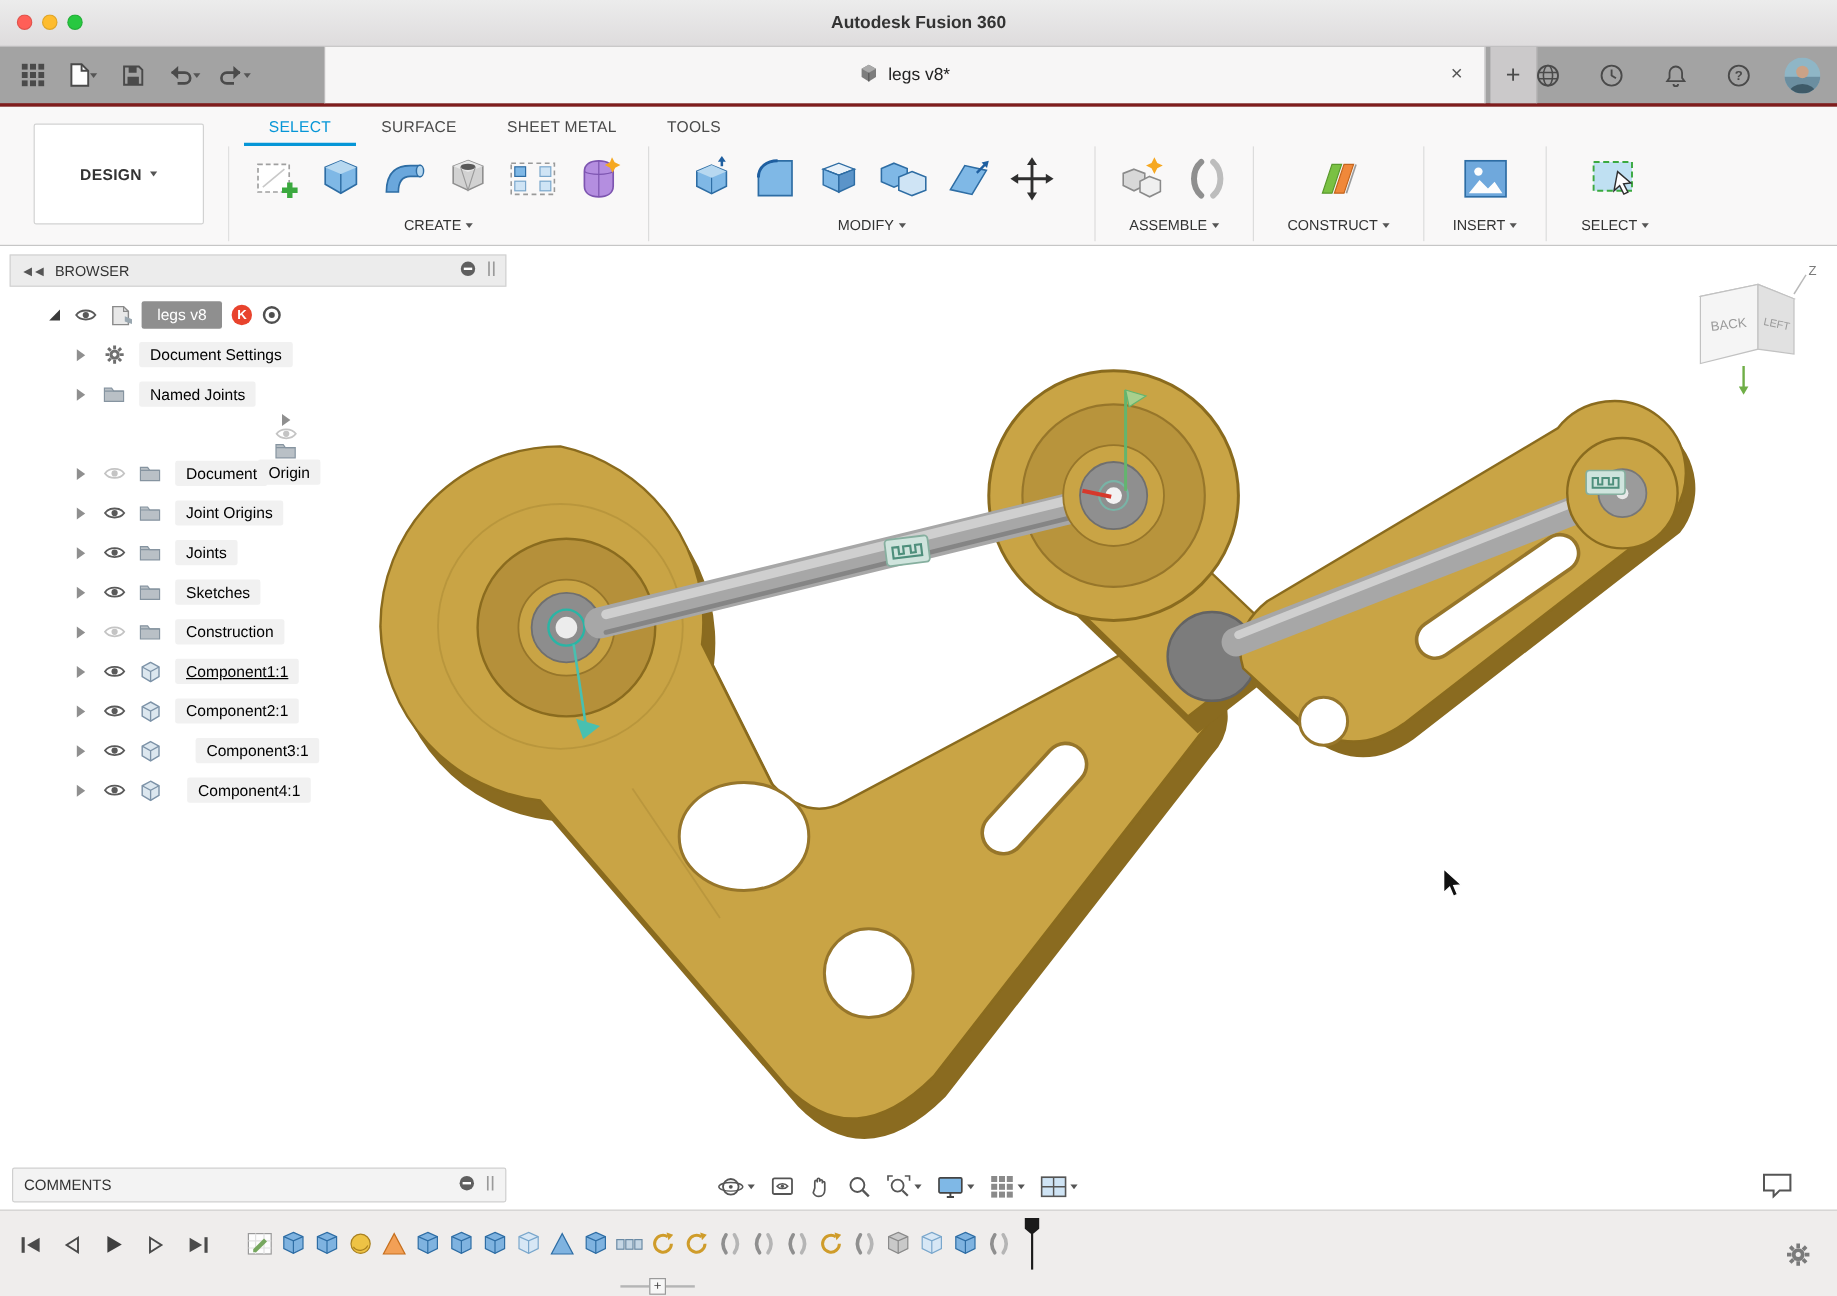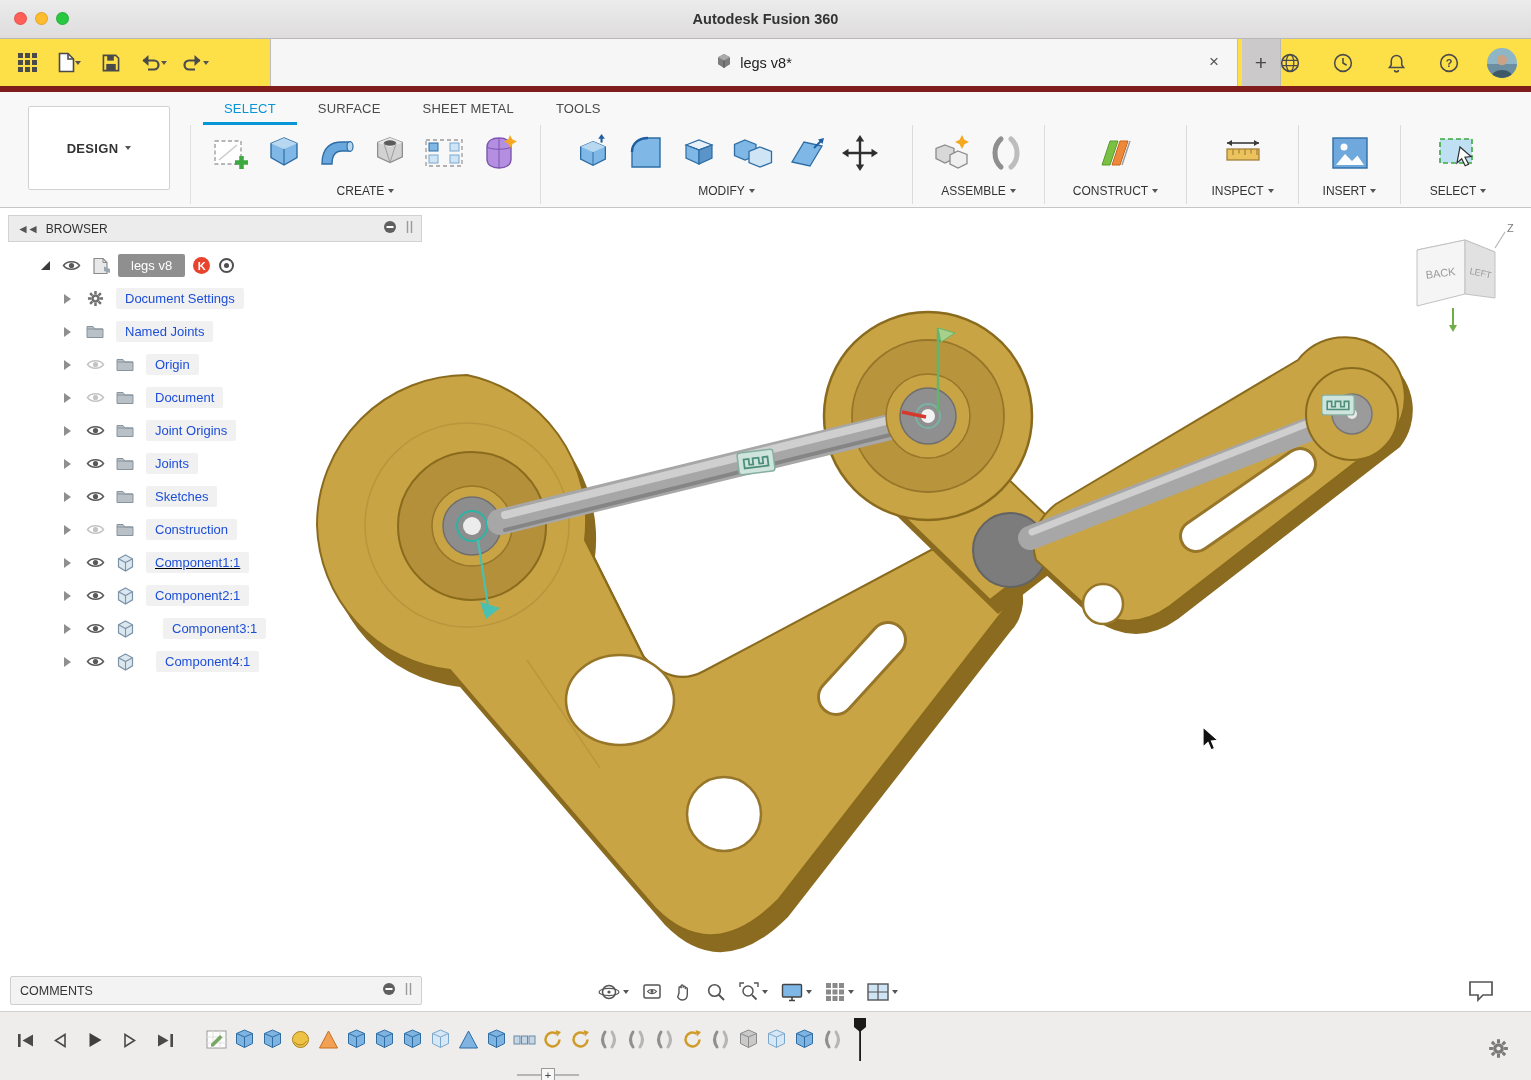--- a/index.html
+++ b/index.html
@@ -7,21 +7,21 @@
   .window{position:relative;width:1531px;height:1080px;background:#fff;}
 
   
   .titlebar{height:38px;background:linear-gradient(#ececec,#dedcdd);border-bottom:1px solid #b9b7b8;
     display:flex;align-items:center;position:relative;}
   .traffic{position:absolute;left:14px;top:12px;display:flex;gap:8px;}
   .light{width:13px;height:13px;border-radius:50%;border:1px solid rgba(0,0,0,.12);box-sizing:border-box;}
   .title{flex:1;text-align:center;font-size:14.5px;font-weight:bold;color:#333;}
 
   
-  .tabbar{height:47px;background:#fde047;position:relative;border-bottom:6px solid #7f1d1d;}
+  .tabbar{height:47px;background:#a3a3a3;position:relative;border-bottom:3px solid #7f1d1d;}
   .tb-left{position:absolute;left:8px;top:0;height:47px;display:flex;align-items:center;gap:4px;}
   .tb-btn{min-width:30px;height:32px;display:flex;align-items:center;justify-content:center;cursor:default;padding:0 4px;}
   .doc-tab{position:absolute;left:270px;width:966px;top:0;height:47px;background:#f7f6f6;
     border-left:1px solid #bfbdbe;border-right:1px solid #bfbdbe;display:flex;align-items:center;
     justify-content:center;gap:8px;font-size:14.5px;color:#222;}
   .doc-close{position:absolute;right:12px;top:12px;width:22px;height:22px;display:flex;align-items:center;
     justify-content:center;font-size:17px;color:#555;}
   .plus-tab{position:absolute;left:1242px;top:0;width:38px;height:47px;background:#cbc9ca;
     border-right:1px solid #b9b7b8;display:flex;align-items:center;justify-content:center;
     font-size:21px;color:#4a4a4a;}
@@ -54,21 +54,21 @@
   .b-header{height:27px;background:#ececec;border:1px solid #d2d2d2;display:flex;align-items:center;
     font-size:12px;color:#333;gap:9px;padding:0 8px;box-sizing:border-box;}
   .b-header .sp{flex:1;}
   .collapse-ic{color:#555;font-size:12px;letter-spacing:-2px;}
   .tree{padding-top:7px;}
   .trow{height:33px;display:flex;align-items:center;}
   .slot{display:flex;align-items:center;justify-content:center;}
   .tcaret{width:0;height:0;border-top:5px solid transparent;border-bottom:5px solid transparent;
     border-left:7px solid #8f8f8f;}
   .rcaret{width:0;height:0;border-bottom:9px solid #3a3a3a;border-left:9px solid transparent;}
-  .label-pill{background:#f1f1f1;padding:3px 9px;font-size:13px;color:#1d4ed8;border-radius:2px;white-space:nowrap;}
+  .label-pill{background:#f1f1f1;padding:3px 9px;font-size:13px;color:#000000;border-radius:2px;white-space:nowrap;}
   .root-pill{background:#8f8f8f;color:#fff;padding:4px 13px;font-size:13px;border-radius:2px;}
   .badge{width:17px;height:17px;border-radius:50%;background:#e8432d;color:#fff;font-size:11px;
     font-weight:bold;display:flex;align-items:center;justify-content:center;margin-left:8px;}
   .radio{width:15px;height:15px;border-radius:50%;border:2px solid #4f4f4f;background:#fff;
     display:flex;align-items:center;justify-content:center;margin-left:9px;box-sizing:border-box;}
   .radio i{width:5px;height:5px;border-radius:50%;background:#4f4f4f;}
 
   .viewcube{position:absolute;left:1403px;top:12px;width:120px;height:118px;}
 
   .comments-bar{position:absolute;left:10px;top:768px;width:412px;height:29px;background:#f3f3f3;
@@ -329,34 +329,20 @@
         <div class="rgroup" style="min-width: 142px;">
           <div class="rg-icons">
             <div><svg width="40" height="40" viewBox="0 0 40 40">
                 <path d="M6 32L14 8h8L14 32z" fill="#7ac143" stroke="#5a9a2e" stroke-width="1"></path>
                 <path d="M16 32L24 8h8L24 32z" fill="#f0883a" stroke="#c4651d" stroke-width="1"></path>
                 <path d="M26 32L34 8" stroke="#9a9a9a" stroke-width="1.4"></path>
               </svg></div>
           </div>
           <div class="rg-label">
             <span>CONSTRUCT</span>
-            <span class="caret-s"></span>
-          </div>
-        </div>
-        <div class="rgroup" style="min-width: 112px;">
-          <div class="rg-icons">
-            <div><svg width="40" height="36" viewBox="0 0 40 36">
-                <path d="M4 8h32" stroke="#3a3a3a" stroke-width="1.6"></path>
-                <path d="M4 8l5-3v6zM36 8l-5-3v6z" fill="#3a3a3a"></path>
-                <rect x="4" y="14" width="32" height="11" fill="#ecc25c" stroke="#a3823a" stroke-width="1.3"></rect>
-                <path d="M10 14v6M16 14v4.5M22 14v6M28 14v4.5M34 14v6" stroke="#a3823a" stroke-width="1.2" fill="none"></path>
-              </svg></div>
-          </div>
-          <div class="rg-label">
-            <span>INSPECT</span>
             <span class="caret-s"></span>
           </div>
         </div>
         <div class="rgroup" style="min-width: 102px;">
           <div class="rg-icons">
             <div><svg width="38" height="34" viewBox="0 0 38 34">
                 <rect x="2" y="2" width="34" height="30" fill="#6fa8dc" stroke="#2e6da4" stroke-width="1.4"></rect>
                 <circle cx="13" cy="11" r="3.5" fill="#fdfdfd"></circle>
                 <path d="M5 29l9-11 7 7 5.5-5.5L33 29z" fill="#fdfdfd"></path>
               </svg></div>
@@ -517,21 +503,21 @@
                 <span class="tcaret"></span>
               </span>
               <span class="slot" style="width: 30px;">
                 <svg width="18" height="15" viewBox="0 0 18 15">
                   <path d="M1 2.5h6l1.8 2.5H17v8.5H1z" fill="#b9c0c6" stroke="#8694a0" stroke-width="1"></path>
                   <path d="M1 5h16" stroke="#8694a0" stroke-width="1"></path>
                 </svg>
               </span>
               <span class="label-pill" style="margin-left: 6px;">Named Joints</span>
             </div>
-            <div class="trow" style="padding-left: 46px;">
+            <div class="trow" style="padding-left: 46px; flex-direction: column;">
               <span class="slot" style="width: 26px;">
                 <span class="tcaret"></span>
               </span>
               <span class="slot" style="width: 30px;">
                 <svg width="19" height="13" viewBox="0 0 19 13">
                   <path d="M1.5 6.5C5 1.5 14 1.5 17.5 6.5 14 11.5 5 11.5 1.5 6.5z" fill="none" stroke="#c4c4c4" stroke-width="1.5"></path>
                   <circle cx="9.5" cy="6.5" r="2.6" fill="#c4c4c4"></circle>
                 </svg>
               </span>
               <span class="slot" style="width: 30px;">

